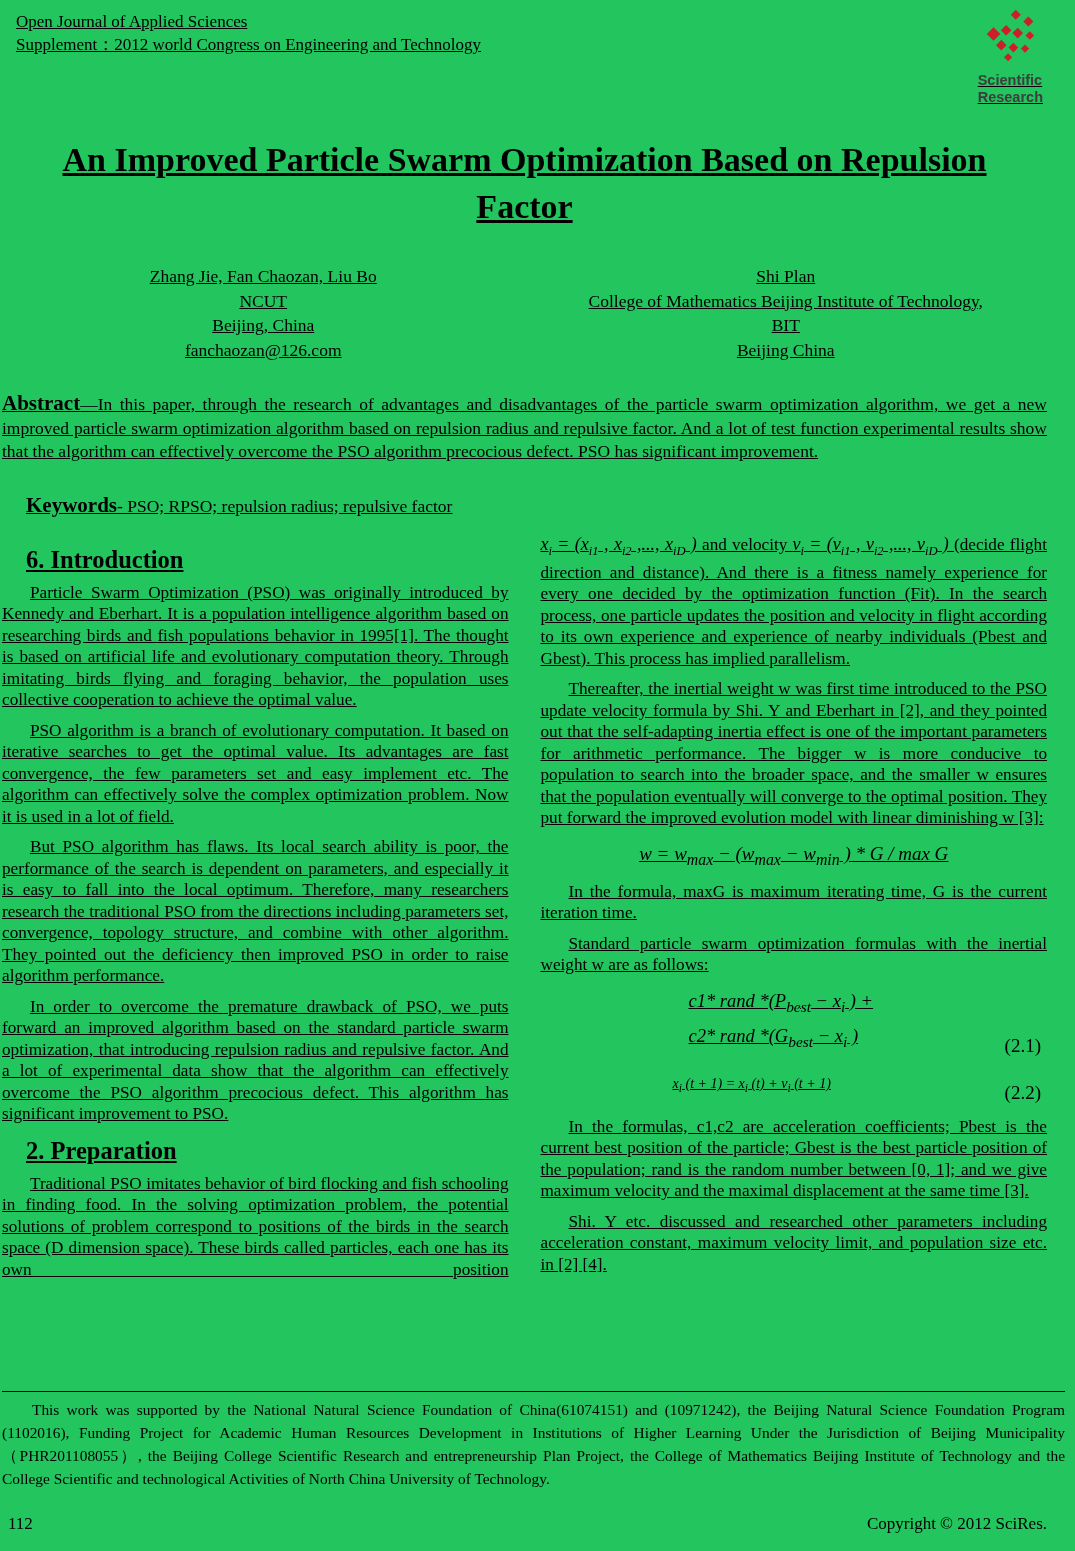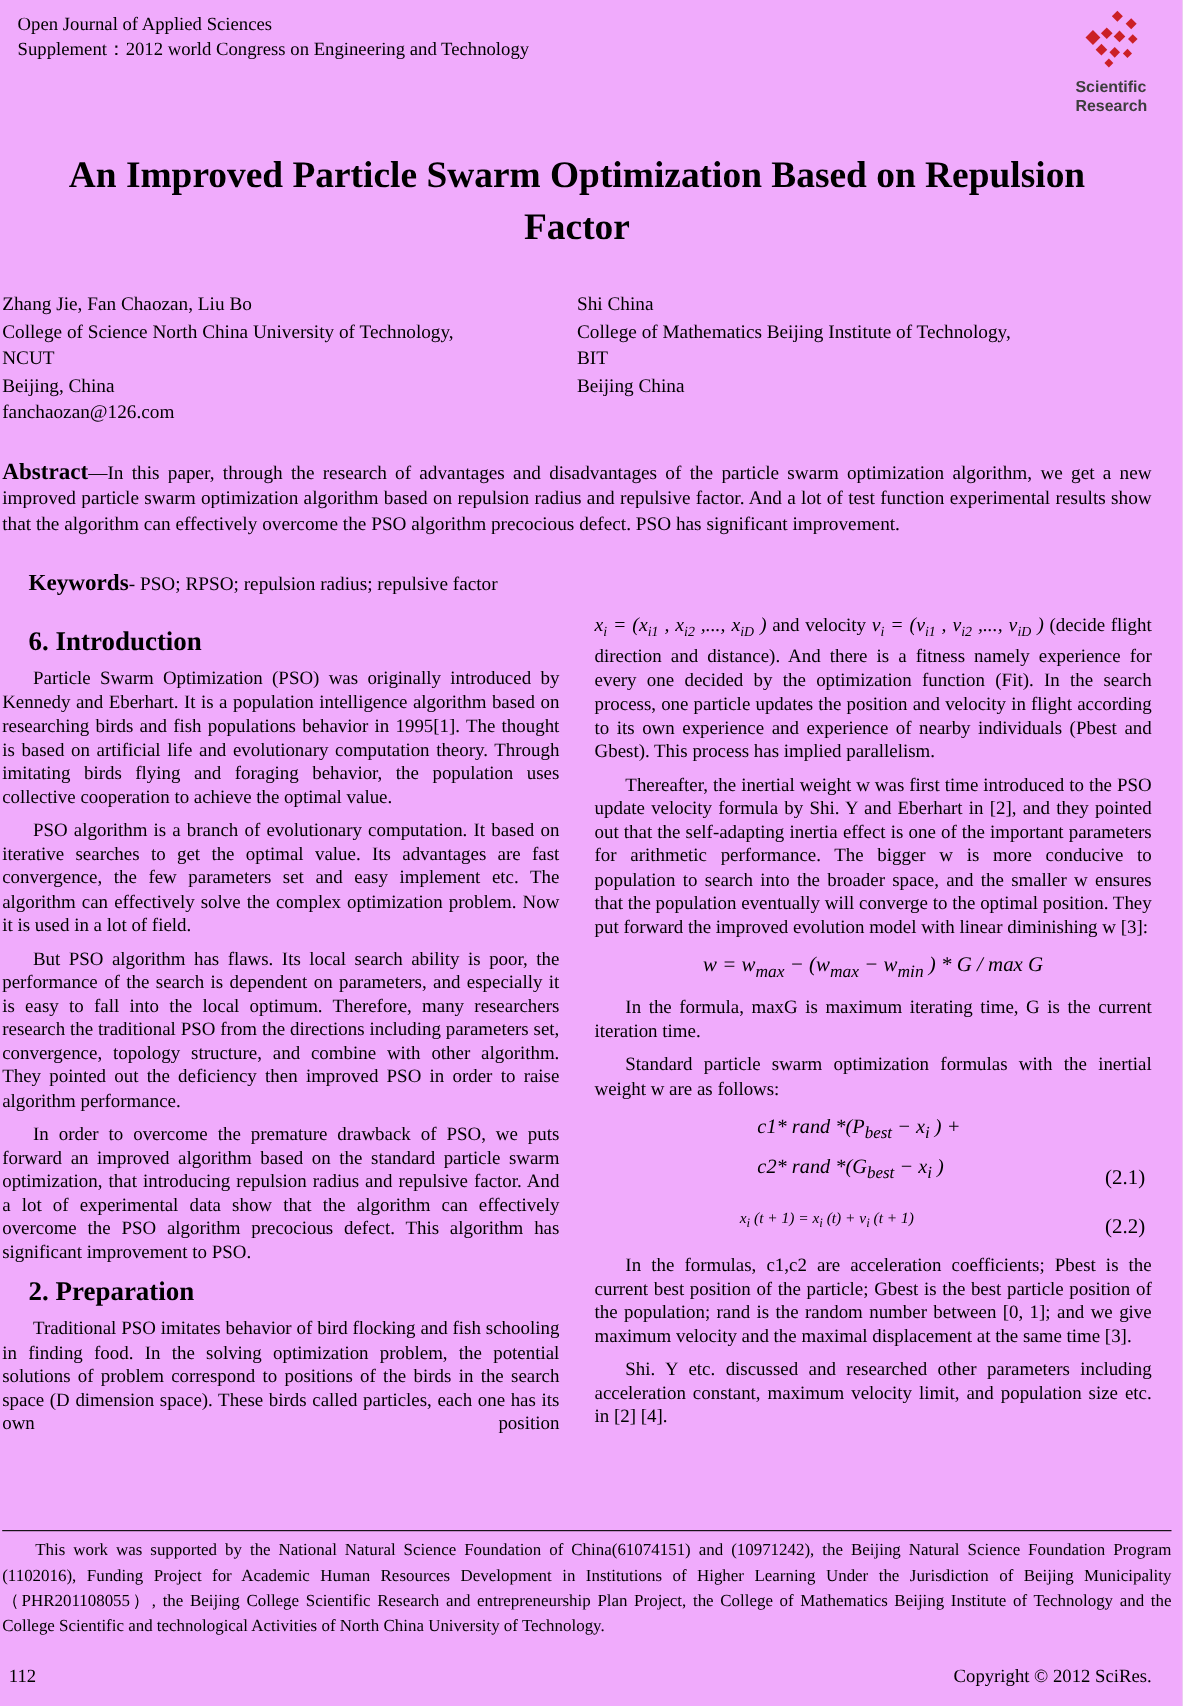--- a/index.html
+++ b/index.html
@@ -1,44 +1,45 @@
 <!DOCTYPE html>
 <html><head>
 <meta charset="utf-8">
 <style>
   html, body { margin: 0; padding: 0; background: #e8e8e8; }
   .page {
     position: relative;
     width: 1075px;
     height: 1551px;
     margin: 0 auto;
-    background: #f0abfc;
+    background: #22c55e;
     color: #000;
     font-family: "Liberation Serif", "DejaVu Serif", serif;
     box-sizing: border-box;
     padding: 8px 28px 0 2px;
     overflow: hidden;
+    text-decoration: underline;
   }
   
   .hdr { display: flex; justify-content: space-between; align-items: flex-start; }
   .hdr-left { font-size: 17px; line-height: 23px; padding-left: 14px; padding-top: 2px; }
   .logo { display: flex; align-items: center; gap: 8px; margin-right: 4px; flex-direction: column; }
   .logo-text { font-family: "Liberation Sans", sans-serif; font-weight: bold; font-size: 14.5px; line-height: 17px; color: #3d3d3d; }
   
   .title {
     margin: 30px auto 0 auto;
     max-width: 930px;
     text-align: center;
     font-size: 34px;
     line-height: 47px;
     font-weight: bold;
   }
   
   .authors { display: flex; margin-top: 34px; }
-  .authors .block { flex: 1 1 50%; text-align: left; font-size: 17.5px; line-height: 24.5px; }
+  .authors .block { flex: 1 1 50%; text-align: center; font-size: 17.5px; line-height: 24.5px; }
   
   .abstract { margin-top: 30px; font-size: 17.5px; line-height: 23.6px; text-align: justify; }
   .lead-label { font-weight: bold; font-size: 21px; }
   .keywords { margin-top: 29px; font-size: 17.5px; margin-left: 24px; }
   
   .cols { display: flex; gap: 32px; margin-top: 16px; }
   .col { flex: 1 1 0; min-width: 0; }
   h2.sec { font-size: 24.5px; font-weight: bold; margin: 12px 0 8px 0; padding-left: 24px; }
   p.body {
     font-size: 17.2px;
@@ -110,27 +111,26 @@
         <div>Research</div>
       </div>
     </div>
   </div>
 
   <div class="title">An Improved Particle Swarm Optimization Based on Repulsion Factor</div>
 
   <div class="authors">
     <div class="block">
       <div>Zhang Jie, Fan Chaozan, Liu Bo</div>
-      <div>College of Science North China University of Technology,</div>
       <div>NCUT</div>
       <div>Beijing, China</div>
       <div>fanchaozan@126.com</div>
     </div>
     <div class="block">
-      <div>Shi China</div>
+      <div>Shi Plan</div>
       <div>College of Mathematics Beijing Institute of Technology,</div>
       <div>BIT</div>
       <div>Beijing China</div>
     </div>
   </div>
 
   <div class="abstract">
     <span class="lead-label">Abstract</span><span>—In this paper, through the research of advantages and disadvantages of the particle swarm optimization algorithm, we get a new improved particle swarm optimization algorithm based on repulsion radius and repulsive factor. And a lot of test function experimental results show that the algorithm can effectively overcome the PSO algorithm precocious defect. PSO has significant improvement.</span>
   </div>
 

